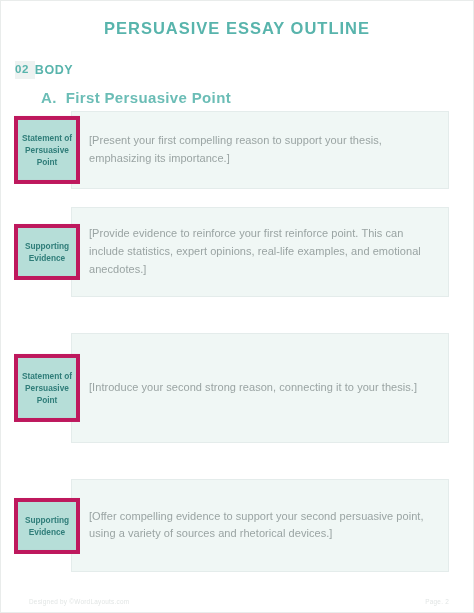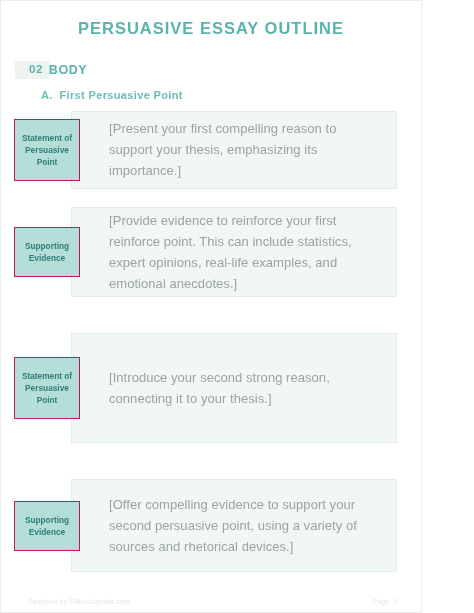--- a/index.html
+++ b/index.html
@@ -7,21 +7,21 @@
     padding: 0;
     background: #ffffff;
   }
   body {
     font-family: "Liberation Sans", sans-serif;
     -webkit-font-smoothing: antialiased;
   }
 
   #page {
     position: relative;
-    width: 422px;
+    width: 474px;
     height: 613px;
     background: #ffffff;
     box-sizing: border-box;
     border: 1px solid #e9eceb;
     overflow: hidden;
   }
 
   
   .doc-title {
     position: absolute;
@@ -42,35 +42,35 @@
     top: 60px;
     display: flex;
     align-items: center;
   }
   .section-number {
     background: #eef2f1;
     color: #58b4ac;
     font-size: 11.5px;
     font-weight: bold;
     letter-spacing: 0.5px;
-    padding: 3px 6px 3px 14px;
+    padding: 3px 6px 3px 0;
     line-height: 1;
   }
   .section-title {
     color: #58b4ac;
     font-size: 12.5px;
     font-weight: bold;
     letter-spacing: 0.6px;
   }
 
   
   .sub-heading {
     position: absolute;
     color: #6bbdb6;
-    font-size: 11px;
+    font-size: 15px;
     font-weight: bold;
     letter-spacing: 0.35px;
     white-space: pre;
   }
   .sub-heading.lettered { left: 40px; top: 88px; }
   .sub-heading.plain    { left: 27px; top: 311px; font-size: 11px; }
 
   
   .block {
     position: absolute;
@@ -87,33 +87,32 @@
     border: 1px solid #e4eceb;
     box-sizing: border-box;
   }
   .block .content-text {
     position: absolute;
     left: 75px;
     right: 14px;
     top: 50%;
     transform: translateY(-50%);
     color: #9aa4a3;
-    font-size: 13px;
+    font-size: 11px;
     line-height: 1.62;
     letter-spacing: 0.05px;
-    margin-left: 20px;
   }
   .block .label-box {
     position: absolute;
     left: 0;
     width: 66px;
     top: 50%;
     transform: translateY(-50%);
     background: #b6ded8;
-    border: 1px solid #be185d;
+    border: 4px solid #be185d;
     box-sizing: border-box;
     color: #2f7d79;
     font-size: 8.3px;
     font-weight: bold;
     line-height: 1.45;
     text-align: center;
     padding: 12px 3px;
     z-index: 2;
   }
 

